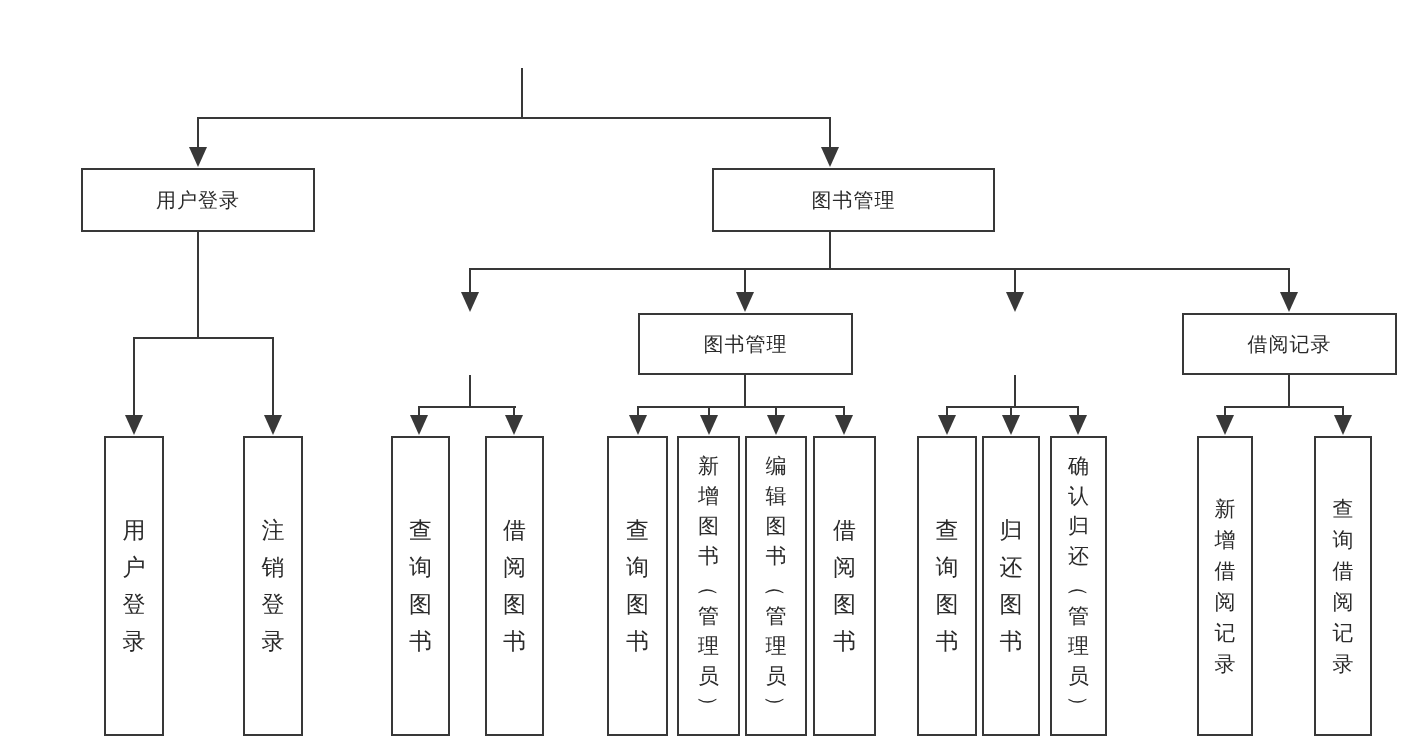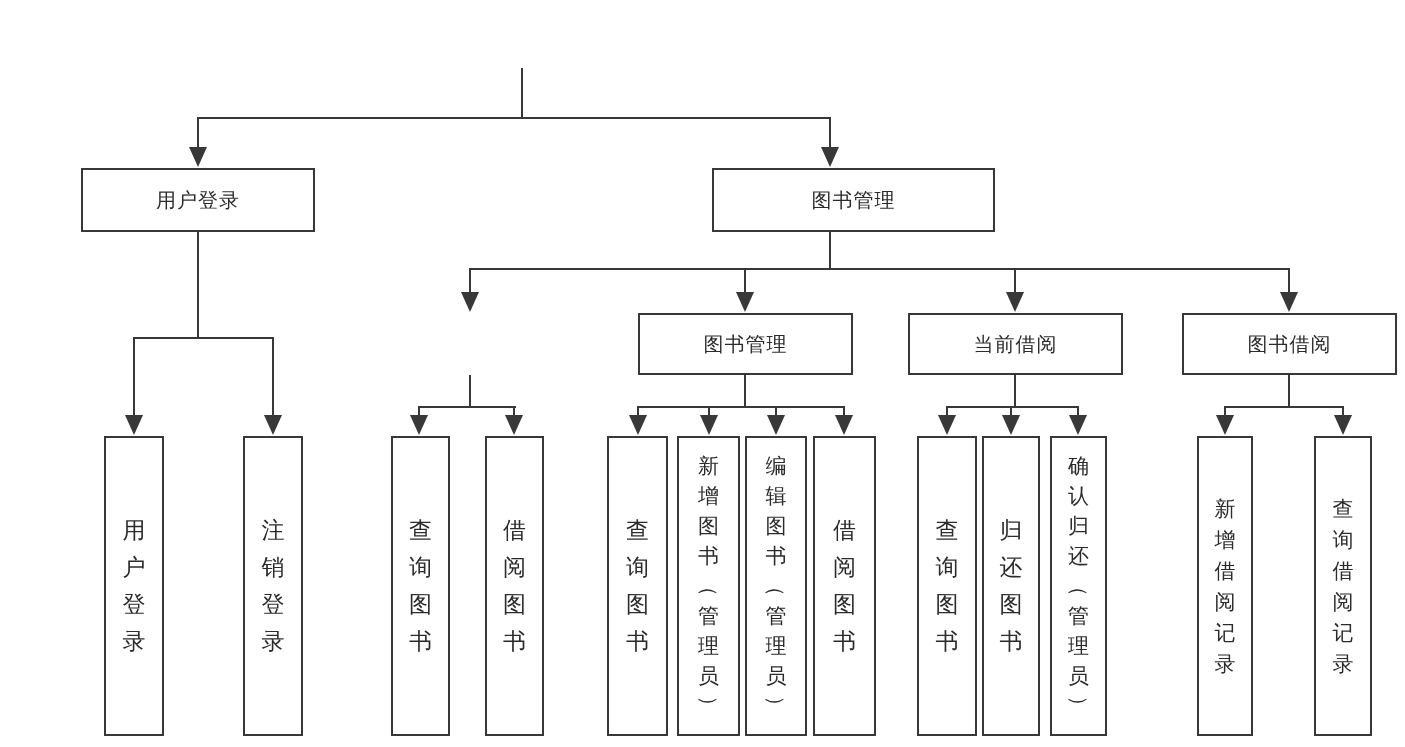--- a/index.html
+++ b/index.html
@@ -120,25 +120,22 @@
     <div class="arrowhead" style="left: 1334px; top: 415px;"></div>
     <div class="node h" style="left: 81px; top: 168px; width: 234px; height: 64px;">
       <span class="node-label">用户登录</span>
     </div>
     <div class="node h" style="left: 712px; top: 168px; width: 283px; height: 64px;">
       <span class="node-label">图书管理</span>
     </div>
     <div class="node h" style="left: 638px; top: 313px; width: 215px; height: 62px;">
       <span class="node-label">图书管理</span>
     </div>
-    <div class="node h" style="left: 908px; top: 313px; width: 215px; height: 62px;">
-      <span class="node-label">当前借阅</span>
-    </div>
     <div class="node h" style="left: 1182px; top: 313px; width: 215px; height: 62px;">
-      <span class="node-label">图书借阅</span>
+      <span class="node-label">借阅记录</span>
     </div>
     <div class="node v" style="left: 104px; top: 436px; width: 60px; height: 300px;">
       <span class="ch" style="height: 37px; font-size: 23px;">用</span>
       <span class="ch" style="height: 37px; font-size: 23px;">户</span>
       <span class="ch" style="height: 37px; font-size: 23px;">登</span>
       <span class="ch" style="height: 37px; font-size: 23px;">录</span>
     </div>
     <div class="node v" style="left: 243px; top: 436px; width: 60px; height: 300px;">
       <span class="ch" style="height: 37px; font-size: 23px;">注</span>
       <span class="ch" style="height: 37px; font-size: 23px;">销</span>

